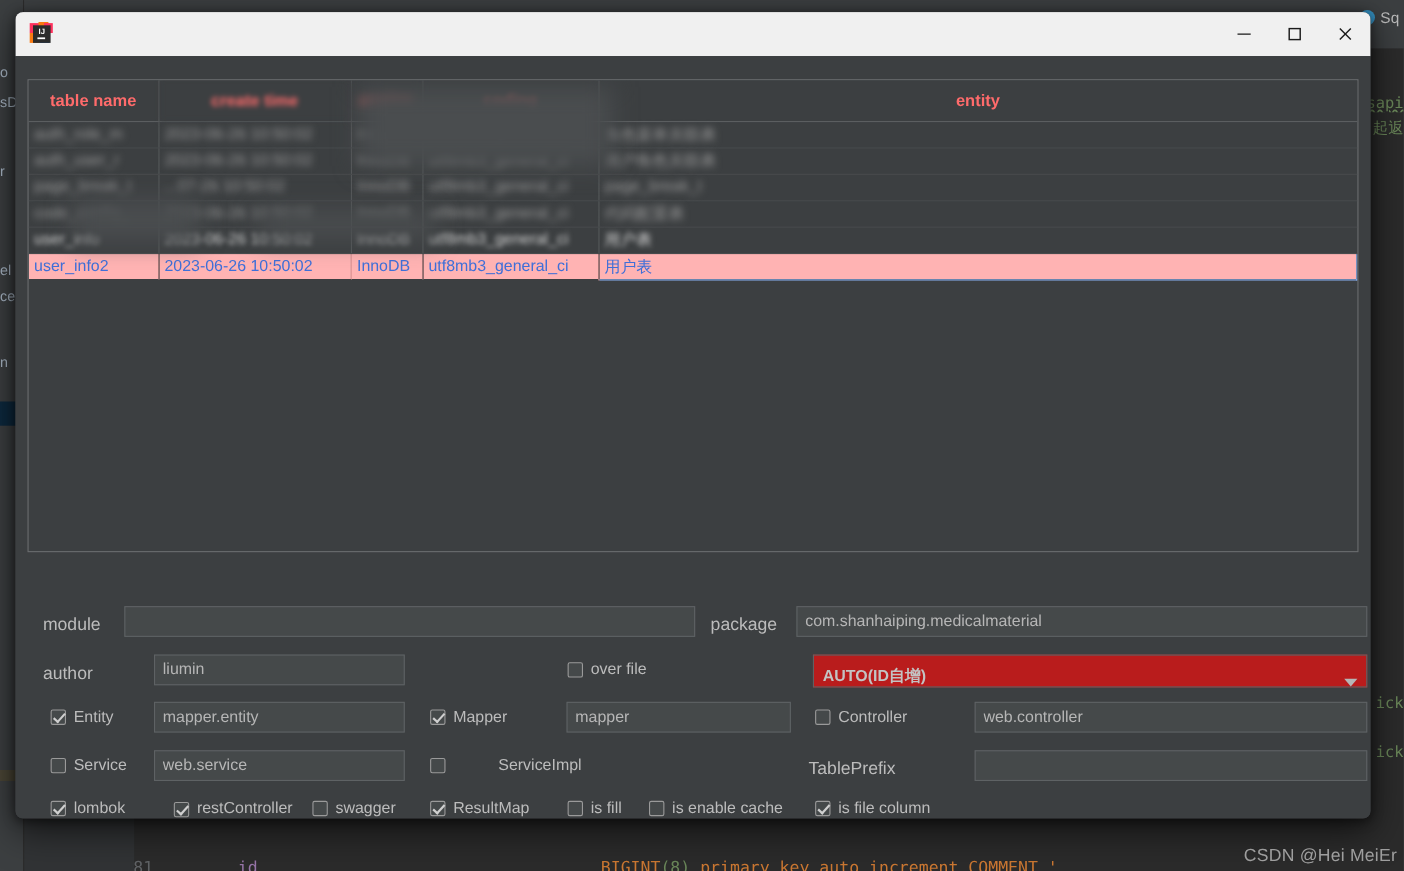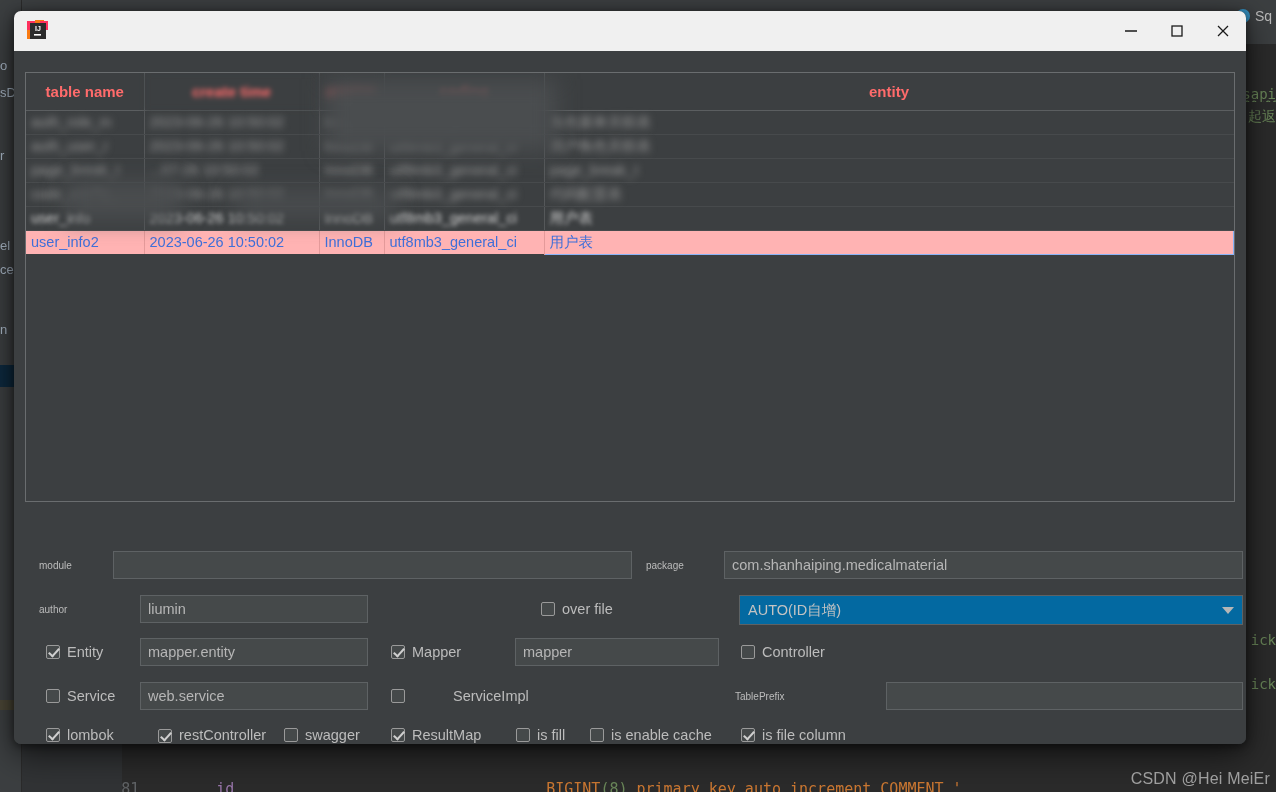--- a/index.html
+++ b/index.html
@@ -169,42 +169,42 @@
     filter: blur(11px);
     pointer-events: none;
   }
 
   
   .form {
     position: absolute; left: 0; right: 0; top: 455px; bottom: 0;
   }
   .lbl {
     position: absolute;
-    font-size: 10px; color: #bcbcbc;
+    font-size: 16px; color: #bcbcbc;
     line-height: 1;
     white-space: nowrap;
   }
   .fld {
     position: absolute;
     height: 28px;
     background: #45494a;
     border: 1px solid #5e6264;
     color: #b6b6b6;
     font-size: 14.5px;
     font-family: "Liberation Sans", sans-serif;
     padding: 0 7px;
     outline: none;
   }
   .fld::placeholder { color: #8a8a8a; }
   .combo {
     position: absolute; height: 30px;
-    background: #0369a1; border: 1px solid #5e6264;
-    display: flex; align-items: center;
+    background: #b91c1c; border: 1px solid #5e6264;
+    display: flex; align-items: flex-end;
     padding: 0 8px;
-    color: #c3c3c3; font-size: 14.5px;
+    color: #c3c3c3; font-size: 14.5px; font-weight: bold;
   }
   .combo .arrow {
     margin-left: auto;
     width: 0; height: 0;
     border-left: 6px solid transparent;
     border-right: 6px solid transparent;
     border-top: 7px solid #b6b6b6;
   }
   .cb {
     position: absolute;
@@ -385,21 +385,21 @@
 
       <div class="lbl" style="left:25px;  top:55px;">module</div>
       <input class="fld" style="left: 99px; top: 45px; width: 519px;" value="">
 
       <div class="lbl" style="left:632px; top:55px;">package</div>
       <input class="fld" style="left: 710px; top: 45px; width: 519px;" value="com.shanhaiping.medicalmaterial">
 
       <div class="lbl" style="left:25px; top:99px;">author</div>
       <input class="fld" style="left: 126px; top: 89px; width: 228px;" value="liumin">
 
-      <div class="cb" style="left:502px; top:95px;margin-left:25px;">
+      <div class="cb" style="left:502px; top:95px;">
         <span class="box"></span>
         <span>over file</span>
       </div>
 
       <div class="combo" style="left:725px; top:89px; width:504px;">
         <span>AUTO(ID自增)</span>
         <span class="arrow"></span>
       </div>
 
       <div class="cb on" style="left:32px; top:138px;">
@@ -411,20 +411,21 @@
       <div class="cb on" style="left:377px; top:138px;">
         <span class="box"></span>
         <span>Mapper</span>
       </div>
       <input class="fld" style="left: 501px; top: 132px; width: 204px;" value="mapper">
 
       <div class="cb" style="left:727px; top:138px;">
         <span class="box"></span>
         <span>Controller</span>
       </div>
+      <input class="fld" style="left: 872px; top: 132px; width: 357px;" value="web.controller">
 
       <div class="cb" style="left:32px; top:182px;">
         <span class="box"></span>
         <span>Service</span>
       </div>
       <input class="fld" style="left: 126px; top: 176px; width: 228px;" value="web.service">
 
       <div class="cb" style="left:377px; top:182px;gap:48px;">
         <span class="box"></span>
         <span>ServiceImpl</span>

